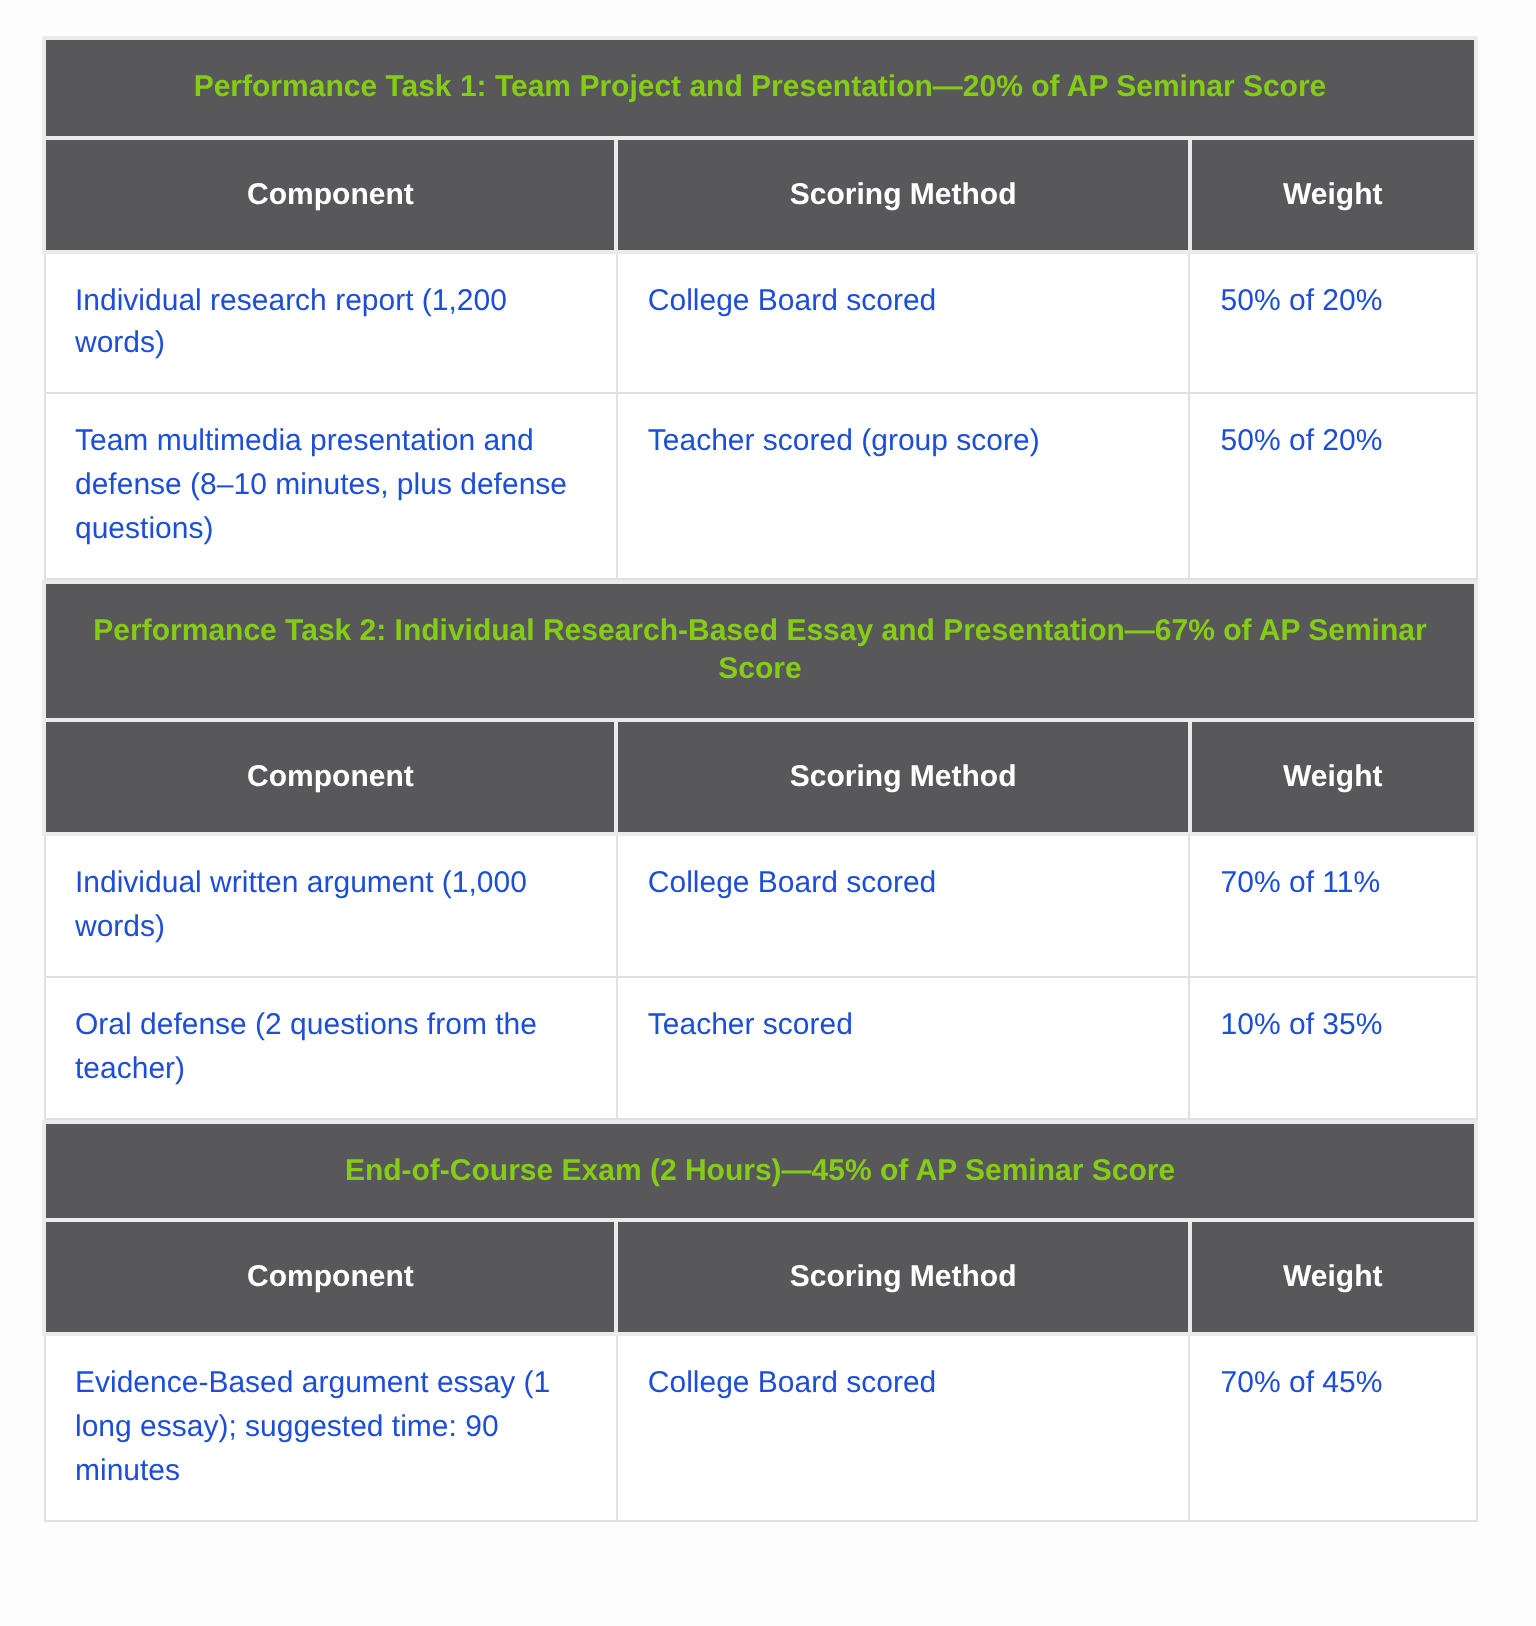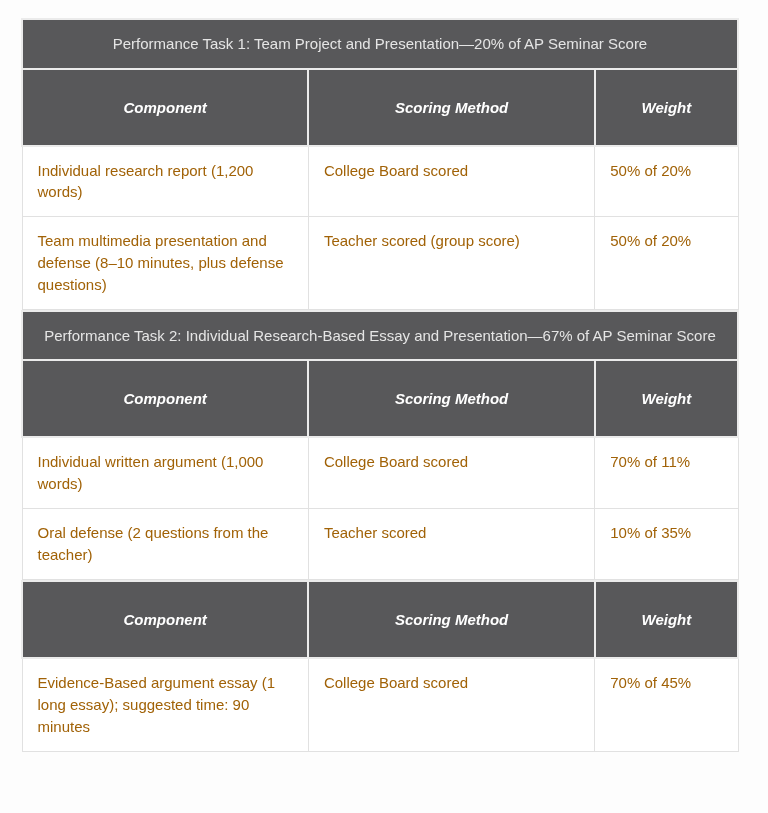--- a/index.html
+++ b/index.html
@@ -20,41 +20,40 @@
   table.score-table {
     width: 718px;
     border-collapse: collapse;
     table-layout: fixed;
   }
   table.score-table col.c1 { width: 40%; }
   table.score-table col.c2 { width: 40%; }
   table.score-table col.c3 { width: 20%; }
   th.title-cell {
     background: #58585a;
-    color: #e5e5e5;
+    color: #84cc16;
     font-size: 15px;
-    font-weight: normal;
+    font-weight: bold;
     text-align: center;
     padding: 14px 12px;
     border: 2px solid #ebebeb;
     line-height: 1.3;
   }
   th.col-head {
     background: #58585a;
     color: #ffffff;
     font-size: 15px;
     font-weight: bold;
     text-align: center;
-    padding: 29px 8px;
+    padding: 19px 8px;
     border: 2px solid #ebebeb;
-    font-style: italic;
   }
   td.body-cell {
     background: #ffffff;
-    color: #a16207;
+    color: #1d4ed8;
     font-size: 15px;
     line-height: 1.46;
     padding: 13px 15px;
     border: 1px solid #e1e1e1;
     vertical-align: top;
     text-align: left;
   }
 </style>
 </head>
 <body>
@@ -120,20 +119,23 @@
         </tbody>
       </table>
       <table class="score-table">
         <colgroup>
           <col class="c1">
           <col class="c2">
           <col class="c3">
         </colgroup>
         <thead>
           <tr>
+            <th class="title-cell" colspan="3">End-of-Course Exam (2 Hours)—45% of AP Seminar Score</th>
+          </tr>
+          <tr>
             <th class="col-head">Component</th>
             <th class="col-head">Scoring Method</th>
             <th class="col-head">Weight</th>
           </tr>
         </thead>
         <tbody>
           <tr>
             <td class="body-cell">Evidence-Based argument essay (1 long essay); suggested time: 90 minutes</td>
             <td class="body-cell">College Board scored</td>
             <td class="body-cell">70% of 45%</td>

